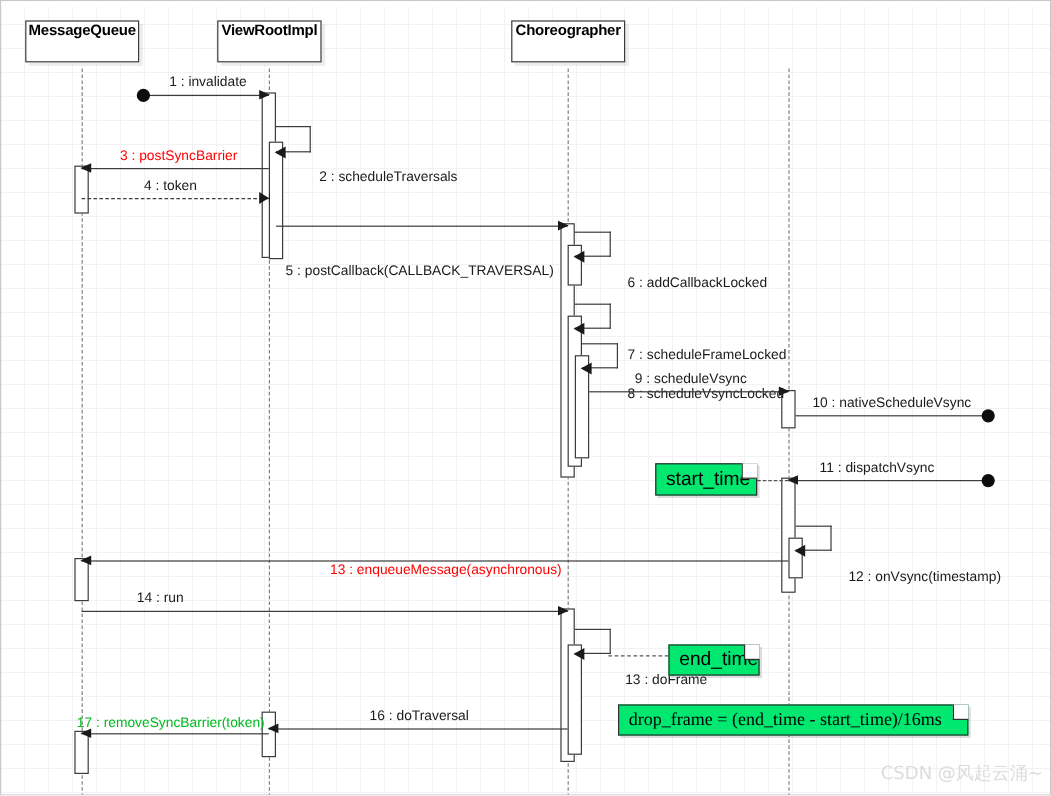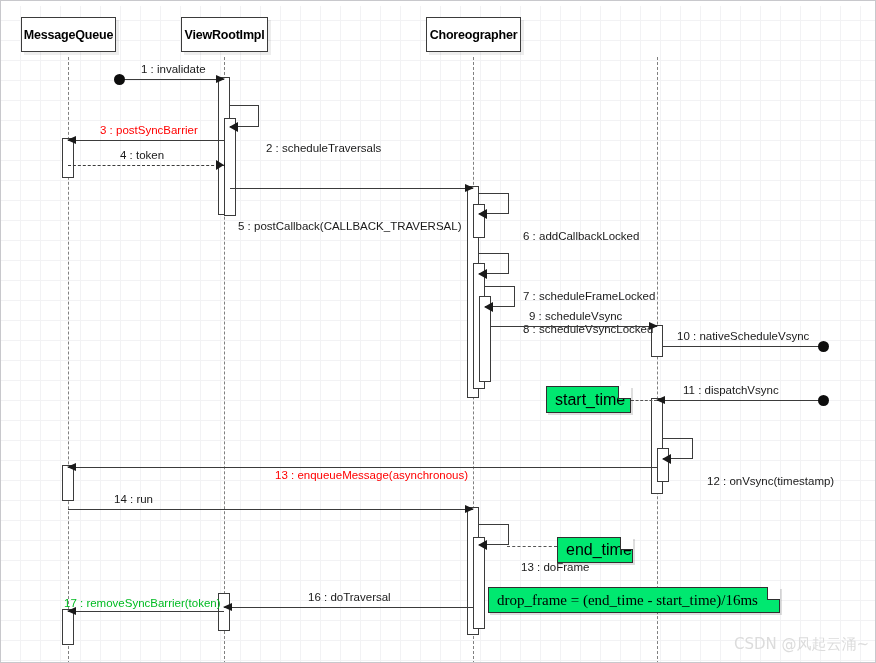--- a/index.html
+++ b/index.html
@@ -28,21 +28,21 @@
     border-left:1px dashed #808080;
     z-index:1;
   }
 
   .actor{
     position:absolute;
     box-sizing:border-box;
     background:#ffffff;
     border:1px solid #3b3b3b;
     box-shadow:3px 3px 0 rgba(0,0,0,0.07);
-    display:flex;align-items:center;justify-content:center;
+    display:flex;justify-content:center;
     font-size:12.5px;font-weight:bold;color:#000;
     letter-spacing:-0.2px;
     z-index:4;
   }
 
   .act{
     position:absolute;
     box-sizing:border-box;
     width:12px;
     background:#ffffff;
@@ -291,20 +291,20 @@
     <span>start_time</span>
     <span class="fold"></span>
   </div>
 
   <div class="noteline" style="left:506px;top:545px;width:50px;"></div>
   <div class="note n-end" style="left:556px;top:536px;width:76px;height:26px;">
     <span>end_time</span>
     <span class="fold"></span>
   </div>
 
-  <div class="note n-drop" style="left:487px;top:586px;width:292px;height:26px;">
+  <div class="note n-drop" style="left:514px;top:586px;width:292px;height:26px;">
     <span>drop_frame = (end_time - start_time)/16ms</span>
     <span class="fold"></span>
   </div>
 
   <div class="watermark" style="left:733px;top:634px;">CSDN @风起云涌~</div>
 
 </div>
 
 </body></html>

